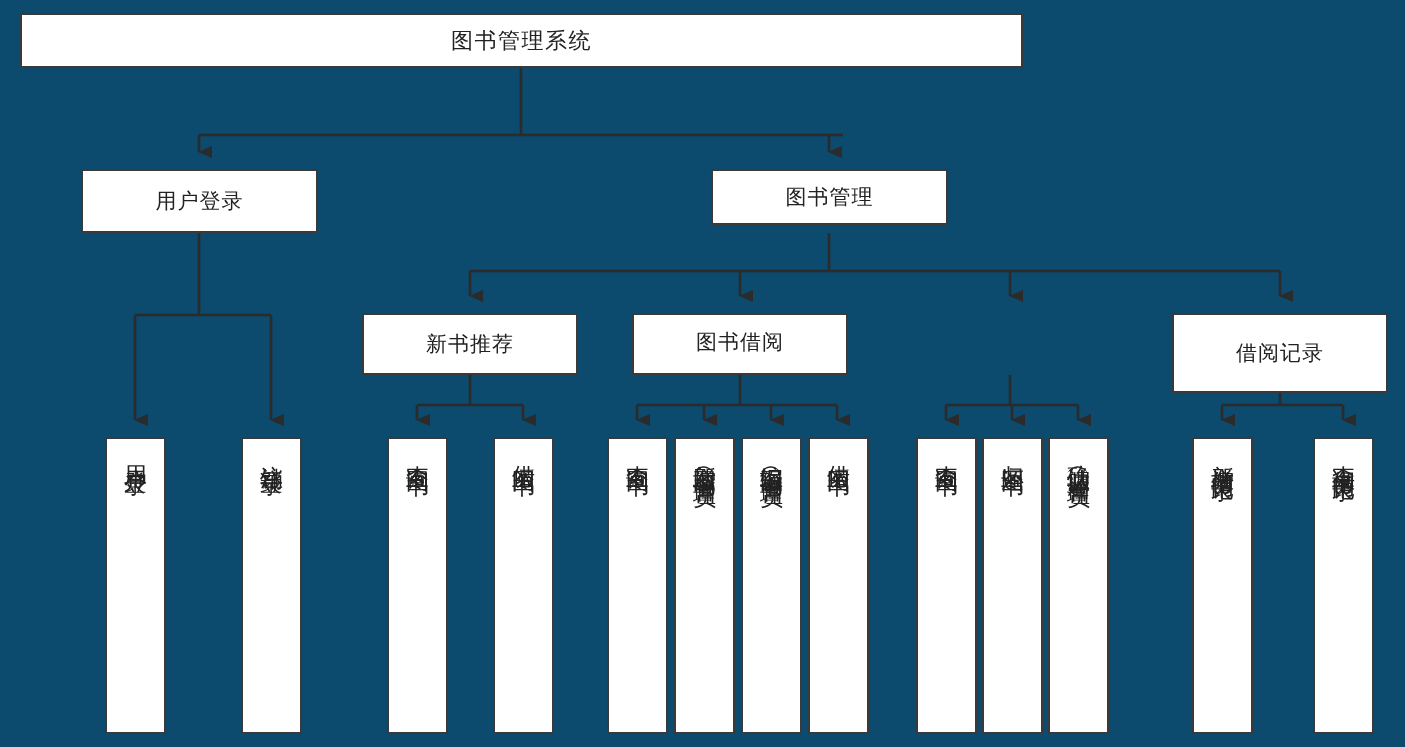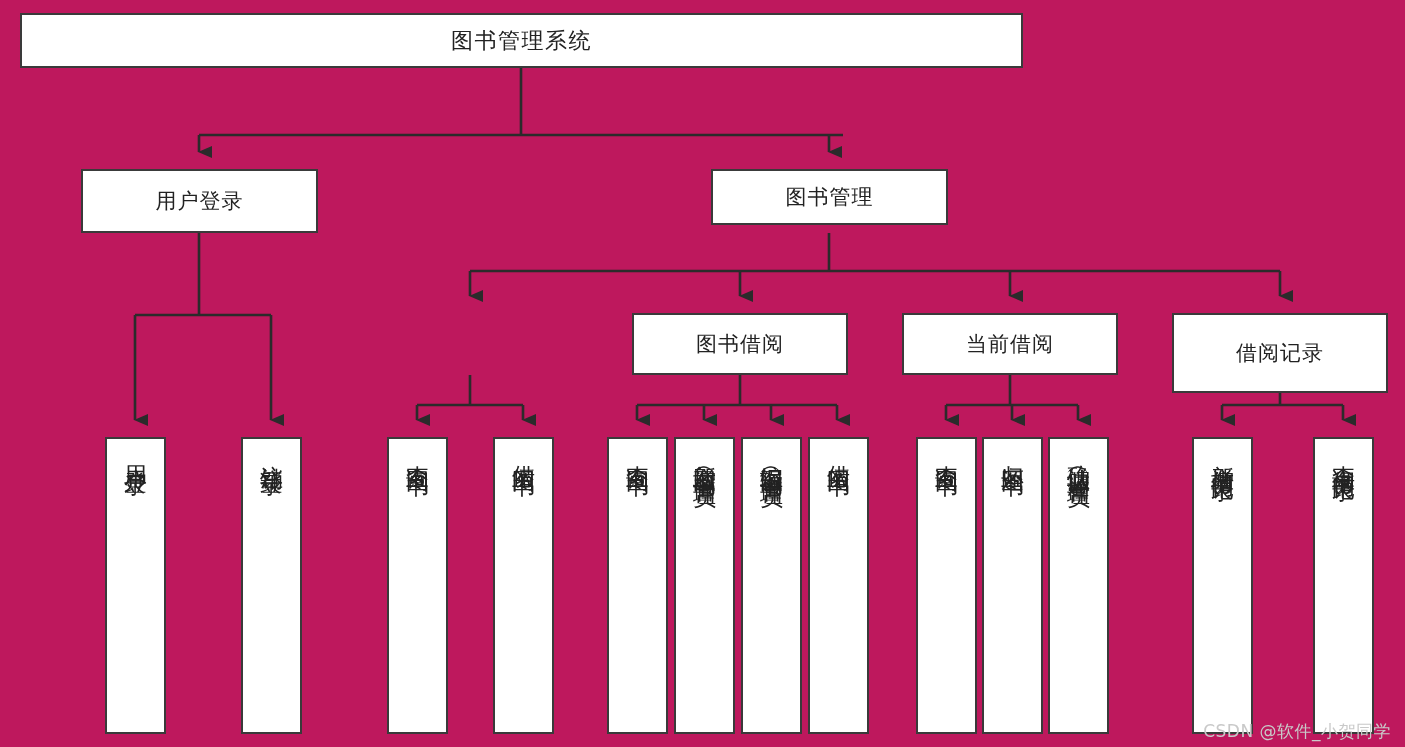--- a/index.html
+++ b/index.html
@@ -8,21 +8,21 @@
     padding: 0;
     background: #ffffff;
   }
   body {
     font-family: "DejaVu Sans", "Liberation Sans", sans-serif;
   }
   #canvas {
     position: relative;
     width: 1405px;
     height: 747px;
-    background: #be185d;
+    background: #0c4a6e;
     overflow: hidden;
   }
   #connectors {
     position: absolute;
     left: 0;
     top: 0;
     width: 1405px;
     height: 747px;
     pointer-events: none;
   }
@@ -138,28 +138,28 @@
   </div>
 
   <div class="node h-node" style="left:81px; top:169px; width:237px; height:64px;">
     <span class="label">用户登录</span>
   </div>
 
   <div class="node h-node" style="left:711px; top:169px; width:237px; height:56px;">
     <span class="label">图书管理</span>
   </div>
 
-
-  <div class="node h-node" style="left:632px; top:313px; width:216px; height:62px;">
+  <div class="node h-node" style="left:362px; top:313px; width:216px; height:62px;">
+    <span class="label">新书推荐</span>
+  </div>
+
+  <div class="node h-node" style="left:632px; top:313px; width:216px; height:62px;font-family:Liberation Mono, monospace;">
     <span class="label">图书借阅</span>
   </div>
 
-  <div class="node h-node" style="left:902px; top:313px; width:216px; height:62px;">
-    <span class="label">当前借阅</span>
-  </div>
 
   <div class="node h-node" style="left:1172px; top:313px; width:216px; height:80px;">
     <span class="label">借阅记录</span>
   </div>
 
   <div class="node leaf" style="left:105px; top:437px; width:61px; height:297px;">
     <span class="label">用户登录</span>
   </div>
   <div class="node leaf" style="left:241px; top:437px; width:61px; height:297px;">
     <span class="label">注销登录</span>
@@ -195,15 +195,14 @@
     <span class="label">确认归还（管理员）</span>
   </div>
 
   <div class="node leaf" style="left:1192px; top:437px; width:61px; height:297px;">
     <span class="label">新增借阅记录</span>
   </div>
   <div class="node leaf" style="left:1313px; top:437px; width:61px; height:297px;">
     <span class="label">查询借阅记录</span>
   </div>
 
-  <div id="watermark">CSDN @软件_小贺同学</div>
 
 </div>
 
 </body></html>

